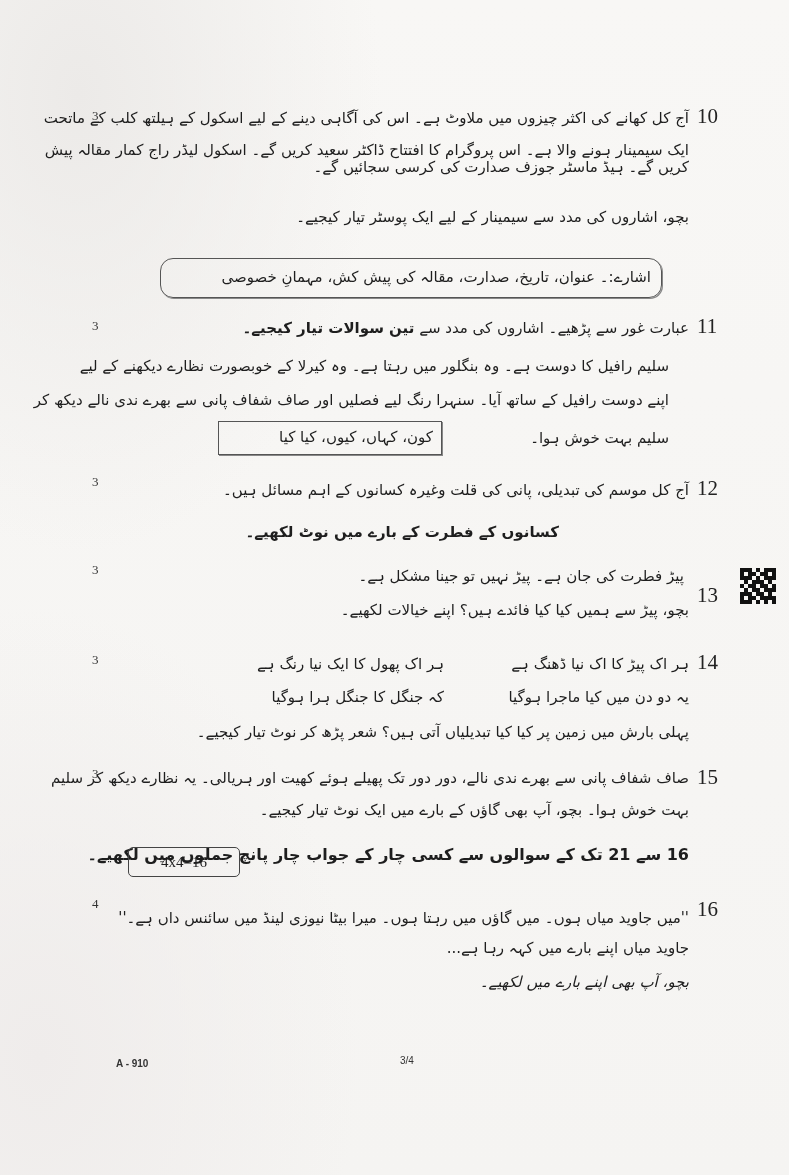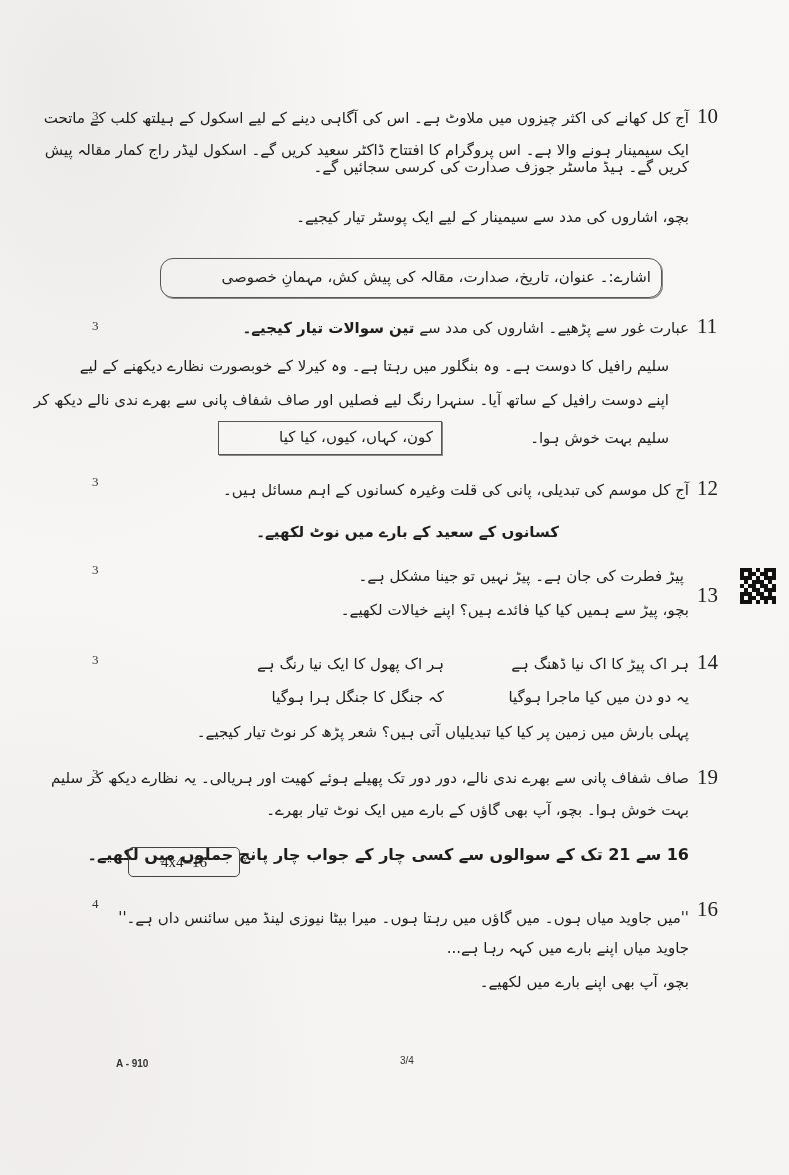--- a/index.html
+++ b/index.html
@@ -71,21 +71,21 @@
 <div class="abs urdu" style="right:120px; top:356px;">سلیم رافیل کا دوست ہے۔ وہ بنگلور میں رہتا ہے۔ وہ کیرلا کے خوبصورت نظارے دیکھنے کے لیے</div>
 <div class="abs urdu" style="right:120px; top:390px;">اپنے دوست رافیل کے ساتھ آیا۔ سنہرا رنگ لیے فصلیں اور صاف شفاف پانی سے بھرے ندی نالے دیکھ کر</div>
 <div class="abs urdu" style="right:120px; top:428px;">سلیم بہت خوش ہوا۔</div>
 <div class="abs hint-box" style="left:218px; top:421px; width:222px; height:32px;">
   <div class="urdu" style="position:absolute; right:8px; top:5px;">کون، کہاں، کیوں، کیا کیا</div>
 </div>
 
 <div class="abs qnum" style="left:697px; top:476px;">12</div>
 <div class="abs marks" style="left:92px; top:474px;">3</div>
 <div class="abs urdu" style="right:100px; top:480px;">آج کل موسم کی تبدیلی، پانی کی قلت وغیرہ کسانوں کے اہم مسائل ہیں۔</div>
-<div class="abs urdu bold" style="right:230px; top:522px;">کسانوں کے سعید کے بارے میں نوٹ لکھیے۔</div>
+<div class="abs urdu bold" style="right:230px; top:522px;">کسانوں کے فطرت کے بارے میں نوٹ لکھیے۔</div>
 
 <div class="abs qnum" style="left:697px; top:563px;margin-top:20px;">13</div>
 <div class="abs marks" style="left:92px; top:562px;">3</div>
 <div class="abs urdu" style="right:105px; top:566px;">پیڑ فطرت کی جان ہے۔ پیڑ نہیں تو جینا مشکل ہے۔</div>
 <div class="abs urdu" style="right:100px; top:600px;">بچو، پیڑ سے ہمیں کیا کیا فائدے ہیں؟ اپنے خیالات لکھیے۔</div>
 <div class="abs qr" style="left:740px; top:568px;">
   <span class="b"></span>
     <span class="b"></span>
     <span class="b"></span>
     <span></span>
@@ -169,28 +169,28 @@
 </div>
 
 <div class="abs qnum" style="left:697px; top:650px;">14</div>
 <div class="abs marks" style="left:92px; top:652px;">3</div>
 <div class="abs urdu" style="right:100px; top:654px;">ہر اک پیڑ کا اک نیا ڈھنگ ہے</div>
 <div class="abs urdu" style="right:345px; top:654px;">ہر اک پھول کا ایک نیا رنگ ہے</div>
 <div class="abs urdu" style="right:100px; top:687px;">یہ دو دن میں کیا ماجرا ہوگیا</div>
 <div class="abs urdu" style="right:345px; top:687px;">کہ جنگل کا جنگل ہرا ہوگیا</div>
 <div class="abs urdu" style="right:100px; top:722px;">پہلی بارش میں زمین پر کیا کیا تبدیلیاں آتی ہیں؟ شعر پڑھ کر نوٹ تیار کیجیے۔</div>
 
-<div class="abs qnum" style="left:697px; top:765px;">19</div>
+<div class="abs qnum" style="left:697px; top:765px;">15</div>
 <div class="abs marks" style="left:92px; top:766px;">3</div>
 <div class="abs urdu" style="right:100px; top:768px;">صاف شفاف پانی سے بھرے ندی نالے، دور دور تک پھیلے ہوئے کھیت اور ہریالی۔ یہ نظارے دیکھ کر سلیم</div>
-<div class="abs urdu" style="right:100px; top:800px;">بہت خوش ہوا۔ بچو، آپ بھی گاؤں کے بارے میں ایک نوٹ تیار بھرے۔</div>
+<div class="abs urdu" style="right:100px; top:800px;">بہت خوش ہوا۔ بچو، آپ بھی گاؤں کے بارے میں ایک نوٹ تیار کیجیے۔</div>
 
 <div class="abs urdu bold" style="right:100px; top:845px; font-size:16px;">16 سے 21 تک کے سوالوں سے کسی چار کے جواب چار پانچ جملوں میں لکھیے۔</div>
 <div class="abs marks-box" style="left:128px; top:847px; width:110px; height:28px;">4x4=16</div>
 
 <div class="abs qnum" style="left:697px; top:897px;">16</div>
 <div class="abs marks" style="left:92px; top:896px;">4</div>
 <div class="abs urdu" style="right:100px; top:908px;">''میں جاوید میاں ہوں۔ میں گاؤں میں رہتا ہوں۔ میرا بیٹا نیوزی لینڈ میں سائنس داں ہے۔''</div>
 <div class="abs urdu" style="right:100px; top:938px;">جاوید میاں اپنے بارے میں کہہ رہا ہے...</div>
-<div class="abs urdu" style="right:100px; top:972px;">بچو، آپ بھی اپنے بارے میں لکھیے۔</div>
+<div class="abs urdu" style="right:100px; top:972px;font-style:italic;">بچو، آپ بھی اپنے بارے میں لکھیے۔</div>
 
 <div class="abs footer" style="left:100px; top:1058px; font-weight:bold;">A - 910</div>
 <div class="abs footer" style="left:384px; top:1055px;">3/4</div>
 
 </body></html>

